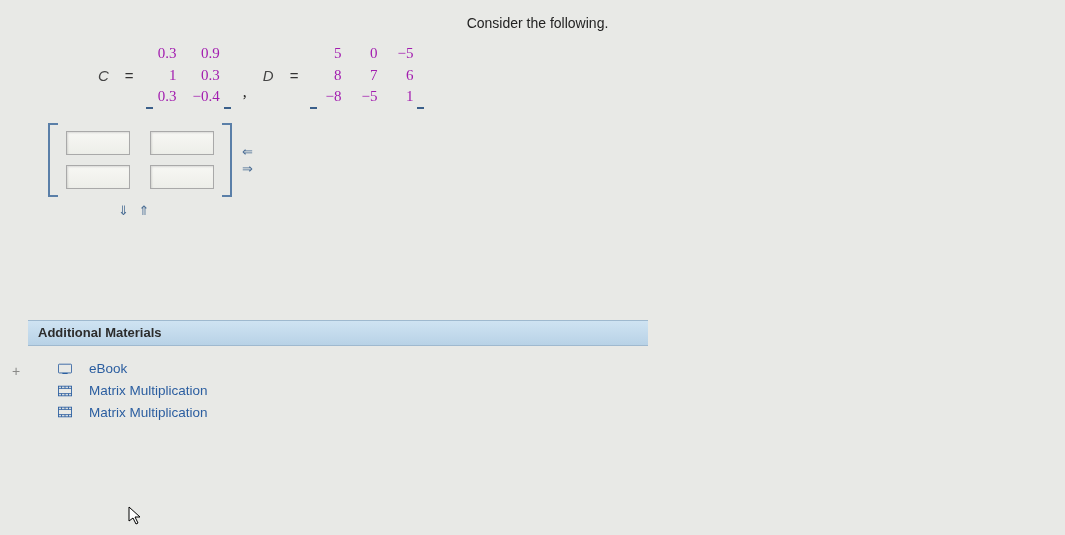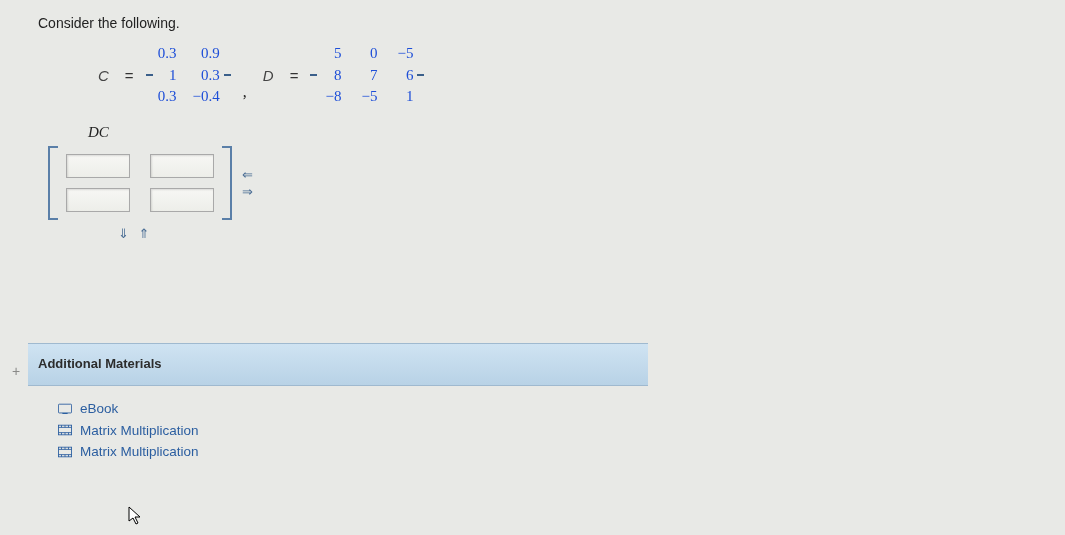--- a/index.html
+++ b/index.html
@@ -10,30 +10,30 @@
     width: 1065px;
     height: 535px;
     overflow: hidden;
     position: relative;
   }
   .content {
     padding: 8px 28px;
     font-size: 14px;
     line-height: 1.3;
   }
-  .prompt { margin: 6px 0 10px 10px; color:#222; }
+  .prompt { margin: 6px 0 10px 10px; color:#222;text-align:center; }
   .matrices-row { display:flex; align-items:center; gap:10px; margin-left:70px; margin-bottom:14px; }
   .mx-label { color:#444; font-style:italic; font-size:15px; margin-right:4px; }
   .equals { font-size:15px; color:#333; margin:0 2px; }
 
   .matrix {
-    display:inline-flex; align-items:center;
+    display:inline-flex; align-items:flex-end;
     font-family: "Times New Roman", serif;
     font-size:15px;
-    color:#1d4ed8;
+    color:#a21caf;
   }
   .bracket {
     width:7px;
     border-top:1.5px solid #3a5f8a;
     border-bottom:1.5px solid #3a5f8a;
   }
   .bracket.left { border-left:1.5px solid #3a5f8a; }
   .bracket.right { border-right:1.5px solid #3a5f8a; }
   .mgrid { display:grid; padding:2px 4px; }
   .mgrid.c { grid-template-columns: auto auto; column-gap:16px; row-gap:2px; }
@@ -72,27 +72,27 @@
   .arrow-btn { cursor:pointer; user-select:none; padding:0; background:none; border:none; color:#4a6d94; font-size:13px; line-height:1; }
 
   .plus-dot { position:absolute; left:12px; top:362px; color:#8a8a88; font-size:14px; user-select:none;}
 
   .materials-bar {
     margin-top:100px;
     width:620px;
     background: linear-gradient(#cfe3f2, #b8d2e6);
     border-top:1px solid #9fb9cf;
     border-bottom:1px solid #9fb9cf;
-    padding:12px 10px;
+    padding:4px 10px;
     font-weight:bold;
     font-size:13px;
     color:#2c2c2c;
   }
   .materials-list { padding:14px 30px; font-size:13.5px; }
-  .material-item { display:flex; align-items:center; gap:8px; color:#2b5ea0; margin-bottom:4px; cursor:pointer; }
+  .material-item { display:flex; align-items:center; gap:17px; color:#2b5ea0; margin-bottom:4px; cursor:pointer; }
   .mi-icon { width:14px; height:12px; display:inline-flex; }
 
   .cursor {
     position:absolute; left:128px; top:506px;
     font-size:17px; color:#111;
     pointer-events:none;
   }
 </style>
 </head>
 <body>
@@ -129,21 +129,20 @@
           <span>6</span>
         <span>−8</span>
           <span>−5</span>
           <span>1</span>
       </span>
       <span class="bracket right"></span>
     </span>
   </div>
 
 
-  <div class="dc-label">DC</div>
 
   <div class="answer-area">
     <span class="answer-matrix">
       <span class="abracket left"></span>
       <span class="answer-grid">
         <input class="cell-input" value="" style="">
         <input class="cell-input" value="" style="">
         <input class="cell-input" value="" style="">
         <input class="cell-input" value="" style="">
       </span>

